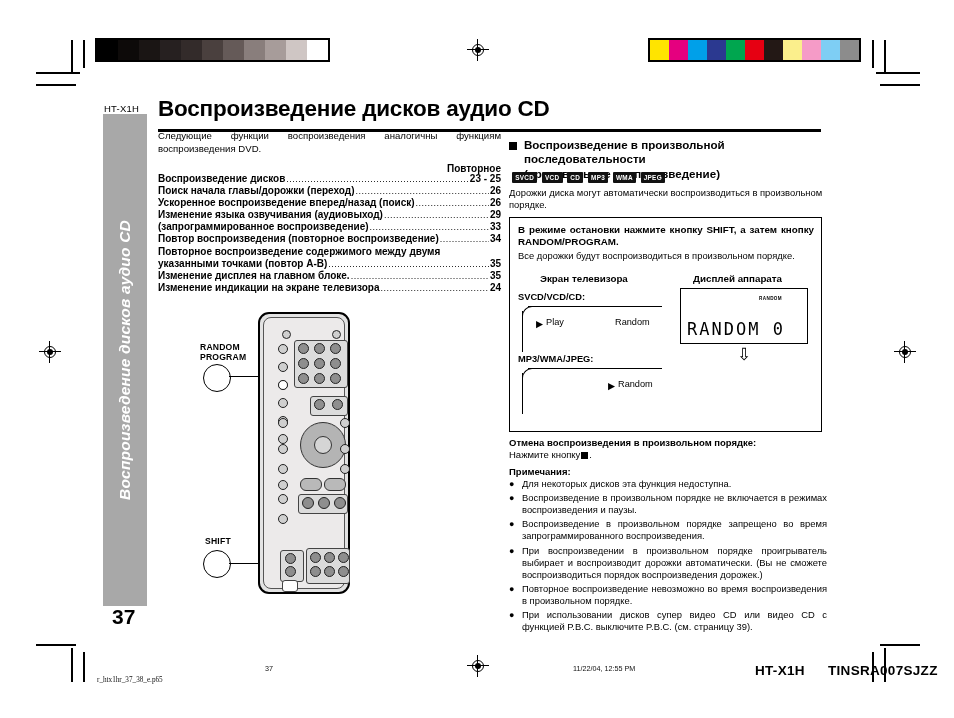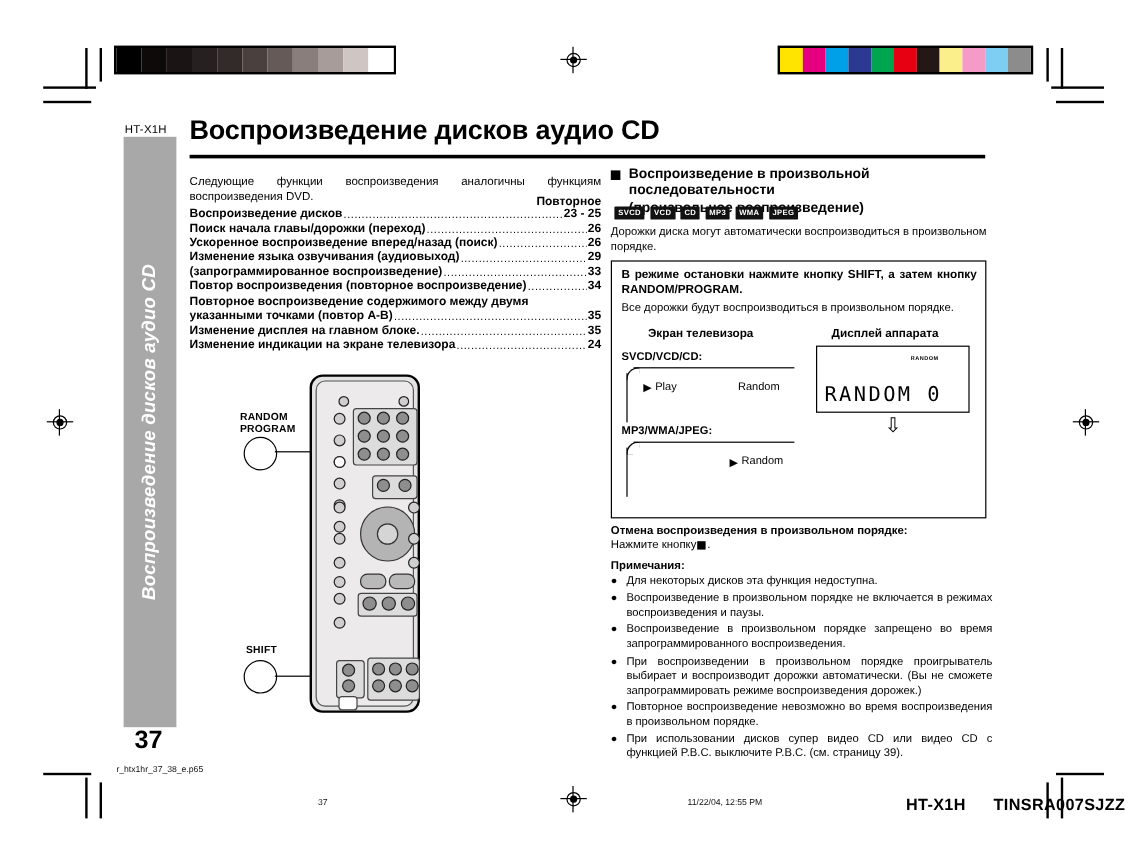--- a/index.html
+++ b/index.html
@@ -31,21 +31,21 @@
      white-space:nowrap;
   }
   #pagenum{position:absolute;left:112px;top:605px;font-size:21px;font-weight:bold;}
 
   
   #model-tag{position:absolute;left:104px;top:103px;font-size:9.5px;letter-spacing:.2px;}
   #page-title{position:absolute;left:158px;top:96px;font-size:22.5px;font-weight:bold;letter-spacing:-.2px;}
   #title-rule{position:absolute;left:158px;top:129px;width:663px;height:2.6px;background:#000;}
 
   
-  #intro{position:absolute;left:158px;top:146px;width:343px;font-size:9.6px;line-height:12.6px;
+  #intro{position:absolute;left:158px;top:130px;width:343px;font-size:9.6px;line-height:12.6px;
          text-align:justify;}
   #pagina-label{position:absolute;left:158px;top:163px;width:343px;text-align:right;
          font-size:10px;font-weight:bold;}
   #toc{position:absolute;left:158px;top:173px;width:343px;font-size:10px;font-weight:bold;line-height:12.1px;}
   .toc-row{display:flex;align-items:flex-end;white-space:nowrap;}
   .toc-row .t{flex:0 0 auto;}
   .toc-row .dots{flex:1 1 auto;overflow:hidden;margin:0 1px;
      font-weight:normal;letter-spacing:.5px;white-space:nowrap;font-size:9px;}
   .toc-row .p{flex:0 0 auto;}
   .toc-row.plain{display:block;}
@@ -375,29 +375,29 @@
     <div class="note">
       <span class="dot">●</span>
       <span class="tx">Воспроизведение в произвольном порядке не включается в режимах воспроизведения и паузы.</span>
     </div>
     <div class="note">
       <span class="dot">●</span>
       <span class="tx">Воспроизведение в произвольном порядке запрещено во время запрограммированного воспроизведения.</span>
     </div>
     <div class="note">
       <span class="dot">●</span>
-      <span class="tx">При воспроизведении в произвольном порядке проигрыватель выбирает и воспроизводит дорожки автоматически. (Вы не сможете запрограммировать режиме воспроизведения дорожек.)</span>
+      <span class="tx">При воспроизведении в произвольном порядке проигрыватель выбирает и воспроизводит дорожки автоматически. (Вы не сможете воспроизводиться порядок воспроизведения дорожек.)</span>
     </div>
     <div class="note">
       <span class="dot">●</span>
       <span class="tx">Повторное воспроизведение невозможно во время воспроизведения в произвольном порядке.</span>
     </div>
     <div class="note">
       <span class="dot">●</span>
       <span class="tx">При использовании дисков супер видео CD или видео CD с функцией P.B.C. выключите P.B.C. (см. страницу 39).</span>
     </div>
   </div>
 
-<div class="foot" style="left:97px;top:636px;">r_htx1hr_37_38_e.p65</div>
+<div class="foot" style="left:97px;top:676px;font-family:Liberation Serif, serif;">r_htx1hr_37_38_e.p65</div>
 <div class="foot" style="left:265px;top:664px;">37</div>
 <div class="foot" style="left:573px;top:664px;">11/22/04, 12:55 PM</div>
 <div id="foot-model">HT-X1H</div>
 <div id="foot-code">TINSRA007SJZZ</div>
 
 </body></html>

